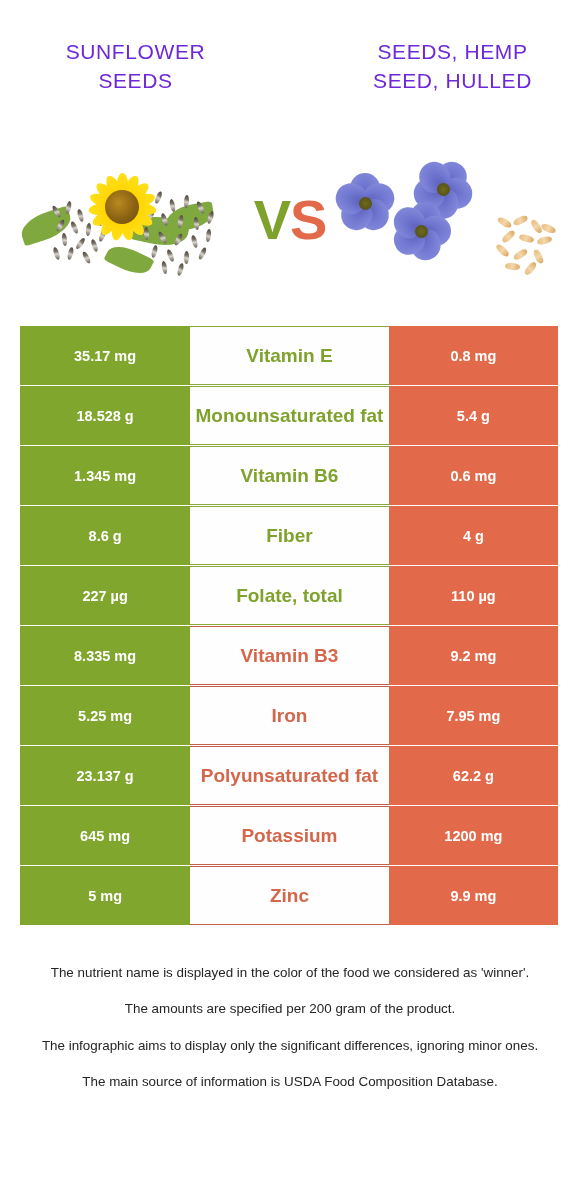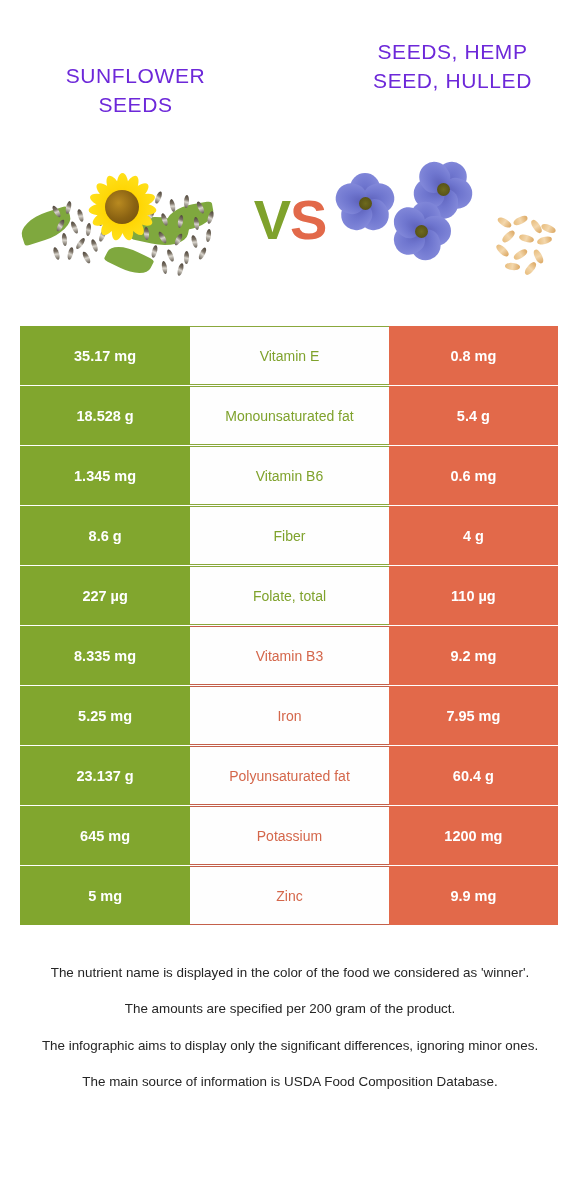--- a/index.html
+++ b/index.html
@@ -28,21 +28,21 @@
     flex: 1;
     text-align: center;
     font-size: 21px;
     line-height: 1.36;
     letter-spacing: 0.6px;
     font-weight: 400;
     text-transform: uppercase;
     color: #6d28d9;
     font-family: "Liberation Sans", sans-serif;
   }
-  .title-left { padding: 0 14px; margin-top: 24px; }
+  .title-left { padding: 0 14px; }
   .title-right { padding: 0 6px; margin-top: 0px; }
 
   
   .media-row {
     position: relative;
     height: 160px;
     display: flex;
     align-items: center;
     justify-content: space-between;
     padding: 0 14px;
@@ -89,22 +89,22 @@
     box-sizing: border-box;
   }
   .cell-left {
     width: 180px;
     background: #81a62e;
     color: #ffffff;
   }
   .cell-mid {
     width: 210px;
     background: #fefefe;
-    font-weight: 400;
-    font-size: 14px;
+    font-weight: 700;
+    font-size: 19px;
     border-top: 1px solid transparent;
     border-bottom: 1px solid transparent;
   }
   .cell-right {
     width: 179px;
     background: #e2694a;
     color: #ffffff;
   }
   .row.win-green .cell-mid {
     color: #7fa22c;
@@ -355,21 +355,21 @@
       <div class="cell cell-right">9.2 mg</div>
     </div>
     <div class="row win-orange">
       <div class="cell cell-left">5.25 mg</div>
       <div class="cell cell-mid">Iron</div>
       <div class="cell cell-right">7.95 mg</div>
     </div>
     <div class="row win-orange">
       <div class="cell cell-left">23.137 g</div>
       <div class="cell cell-mid">Polyunsaturated fat</div>
-      <div class="cell cell-right">60.4 g</div>
+      <div class="cell cell-right">62.2 g</div>
     </div>
     <div class="row win-orange">
       <div class="cell cell-left">645 mg</div>
       <div class="cell cell-mid">Potassium</div>
       <div class="cell cell-right">1200 mg</div>
     </div>
     <div class="row win-orange">
       <div class="cell cell-left">5 mg</div>
       <div class="cell cell-mid">Zinc</div>
       <div class="cell cell-right">9.9 mg</div>

